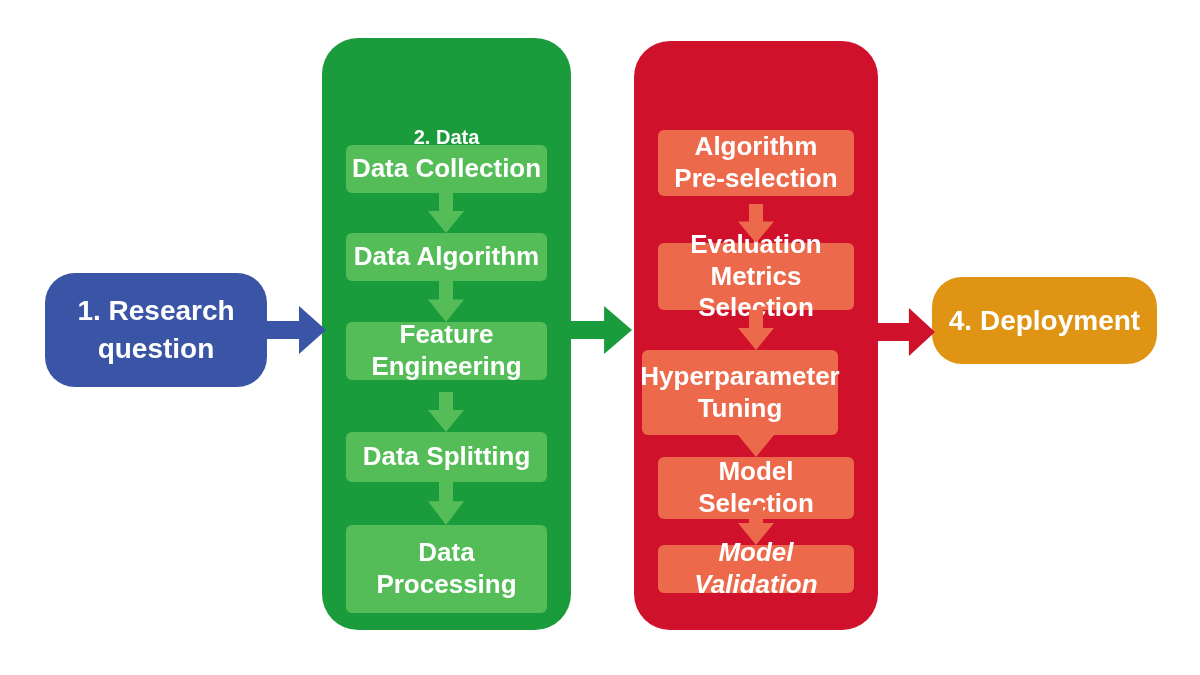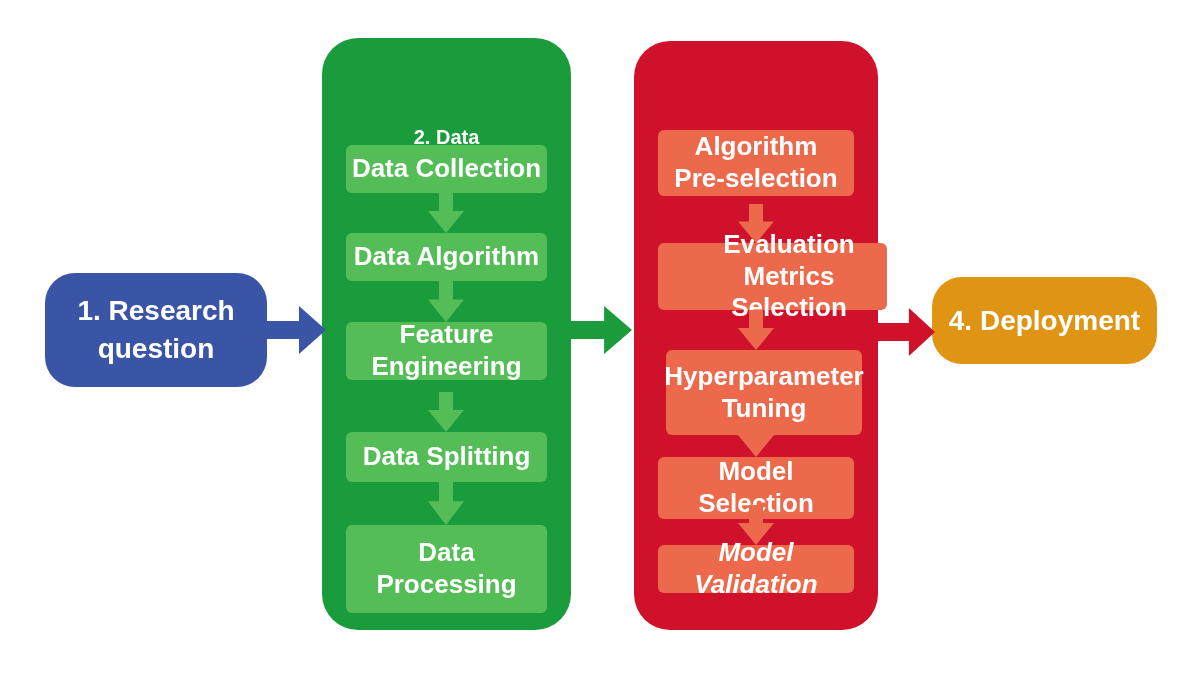--- a/index.html
+++ b/index.html
@@ -103,30 +103,30 @@
 
     <div class="step red-step" style="left:24px;top:89px;width:196px;height:66px;text-align:center;">Algorithm
 Pre-selection</div>
 
     <div class="arrow" style="left:104px;top:163px;width:36px;height:39px;">
       <svg viewBox="0 0 36 40" preserveAspectRatio="none">
           <polygon class="fill-salmon" points="11,0 25,0 25,18 36,18 18,40 0,18 11,18"></polygon>
         </svg>
     </div>
 
-    <div class="step red-step" style="left:24px;top:202px;width:196px;height:67px;padding-left:33px;">Evaluation
+    <div class="step red-step" style="left:24px;top:202px;width:196px;height:67px;">Evaluation
 Metrics Selection</div>
 
     <div class="arrow" style="left:104px;top:269px;width:36px;height:40px;">
       <svg viewBox="0 0 36 40" preserveAspectRatio="none">
           <polygon class="fill-salmon" points="11,0 25,0 25,18 36,18 18,40 0,18 11,18"></polygon>
         </svg>
     </div>
 
-    <div class="step red-step" style="left:32px;top:309px;width:196px;height:85px;">Hyperparameter
+    <div class="step red-step" style="left:8px;top:309px;width:196px;height:85px;">Hyperparameter
 Tuning</div>
 
     <div class="arrow" style="left:104px;top:376px;width:36px;height:40px;">
       <svg viewBox="0 0 36 40" preserveAspectRatio="none">
           <polygon class="fill-salmon" points="11,0 25,0 25,18 36,18 18,40 0,18 11,18"></polygon>
         </svg>
     </div>
 
     <div class="step red-step" style="left:24px;top:416px;width:196px;height:62px;">Model Selection</div>
 

